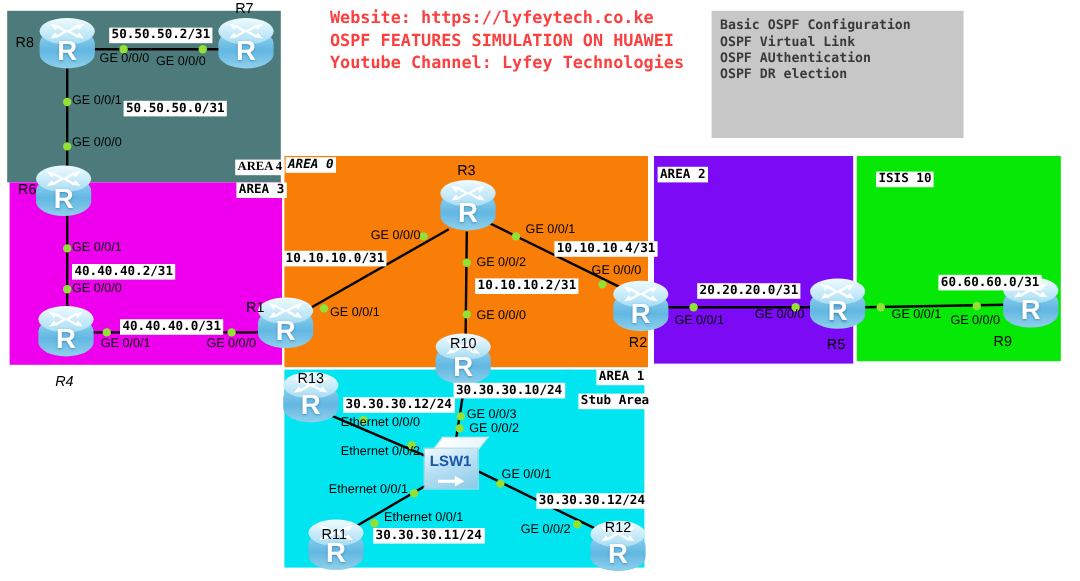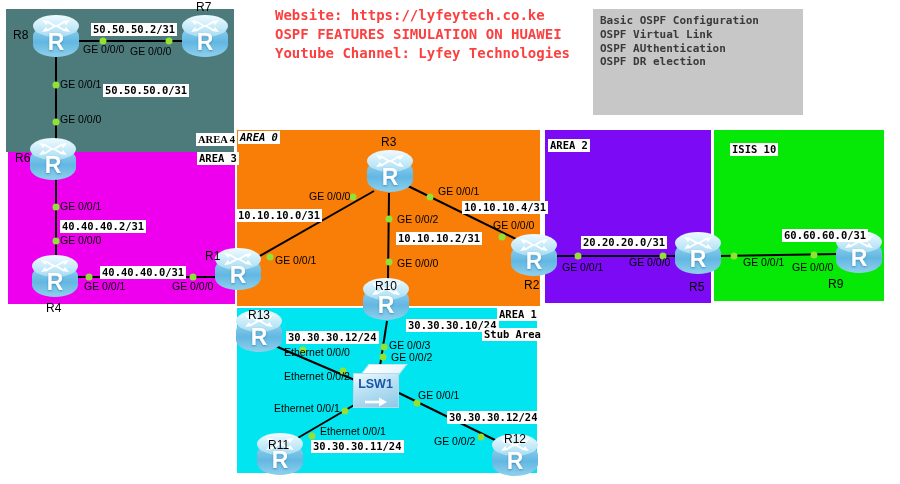--- a/index.html
+++ b/index.html
@@ -151,21 +151,21 @@
           <g fill="#ffffff">
             <polygon points="6,16 13,15 10,11"></polygon>
             <polygon points="34,16 27,15 30,11"></polygon>
             <polygon points="6,4 13,5 10,9"></polygon>
             <polygon points="34,4 27,5 30,9"></polygon>
           </g>
         </svg>
       </div>
       <div class="r-letter">R</div>
     </div>
-    <div class="node-label" style="left: 46px; top: 302px;">R4</div>
+    <div class="node-label" style="left: 46px; top: 312px; font-style: italic;">R4</div>
     <div class="node router" style="left: 215px; top: 248px;">
       <div class="r-body"></div>
       <div class="r-top">
         <svg width="40" height="20" viewBox="0 0 40 20">
           <g stroke="#ffffff" stroke-width="2" fill="none" stroke-linecap="round">
             <path d="M12 14 L19 10"></path>
             <path d="M28 14 L21 10"></path>
             <path d="M12 6 L19 10"></path>
             <path d="M28 6 L21 10"></path>
           </g>
@@ -411,21 +411,21 @@
     <div class="port-label" style="left: 434px; top: 436px;">GE 0/0/2</div>
     <div class="ip-label" style="left: 91px; top: 23px;">50.50.50.2/31</div>
     <div class="ip-label" style="left: 60px; top: 84px; margin-left: 43px;">50.50.50.0/31</div>
     <div class="ip-label" style="left: 60px; top: 220px;">40.40.40.2/31</div>
     <div class="ip-label" style="left: 100px; top: 266px;">40.40.40.0/31</div>
     <div class="ip-label" style="left: 236px; top: 209px;">10.10.10.0/31</div>
     <div class="ip-label" style="left: 396px; top: 232px;">10.10.10.2/31</div>
     <div class="ip-label" style="left: 462px; top: 201px;">10.10.10.4/31</div>
     <div class="ip-label" style="left: 581px; top: 236px;">20.20.20.0/31</div>
     <div class="ip-label" style="left: 742px; top: 229px; margin-left: 40px;">60.60.60.0/31</div>
-    <div class="ip-label" style="left: 406px; top: 319px;">30.30.30.10/24</div>
+    <div class="ip-label" style="left: 378px; top: 319px;">30.30.30.10/24</div>
     <div class="ip-label" style="left: 286px; top: 331px;">30.30.30.12/24</div>
     <div class="ip-label" style="left: 311px; top: 440px;">30.30.30.11/24</div>
     <div class="ip-label" style="left: 447px; top: 411px;">30.30.30.12/24</div>
     <div class="area-label" style="left: 196px; top: 133px; font-family: Liberation Serif, serif;">AREA 4</div>
     <div class="area-label" style="left: 197px; top: 152px;">AREA 3</div>
     <div class="area-label" style="left: 238px; top: 131px; font-style: italic;">AREA 0</div>
     <div class="area-label" style="left: 548px; top: 139px;">AREA 2</div>
     <div class="area-label" style="left: 730px; top: 143px;">ISIS 10</div>
     <div class="area-label" style="left: 497px; top: 308px;">AREA 1</div>
     <div class="area-label" style="left: 482px; top: 328px;">Stub Area</div>

